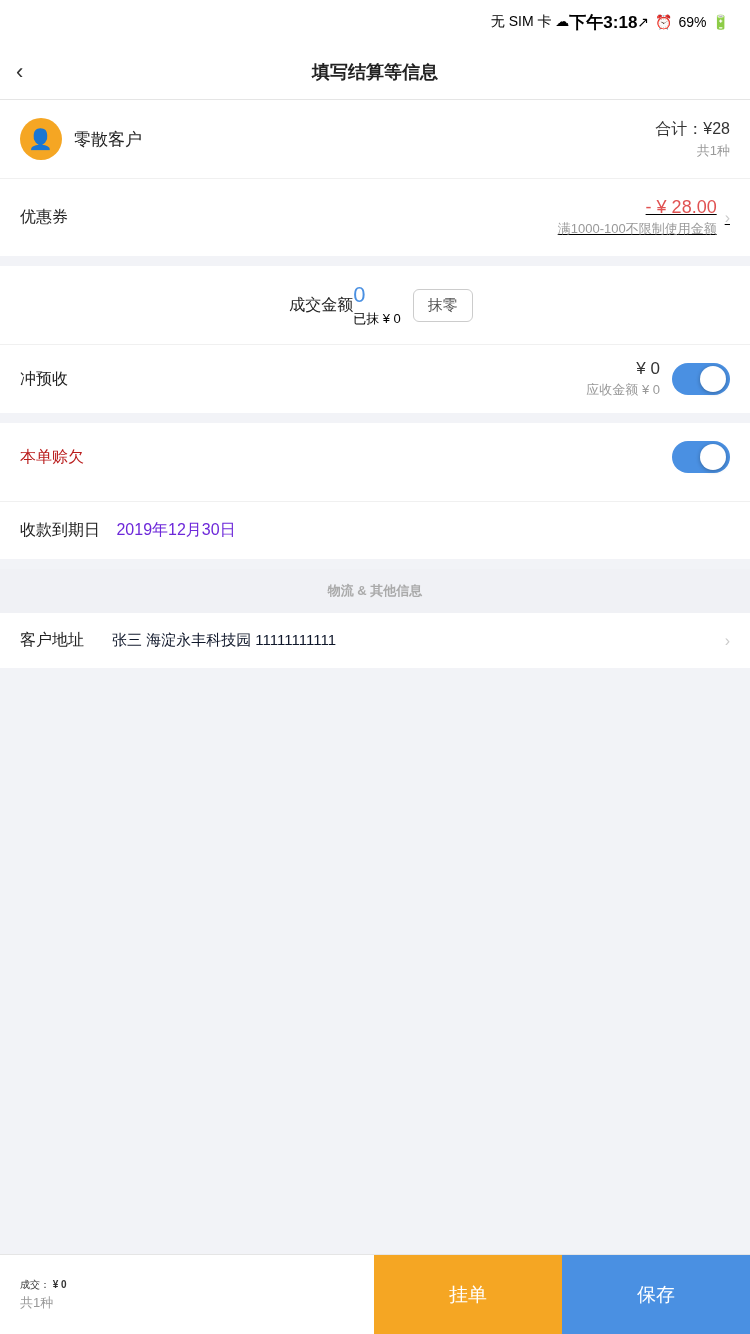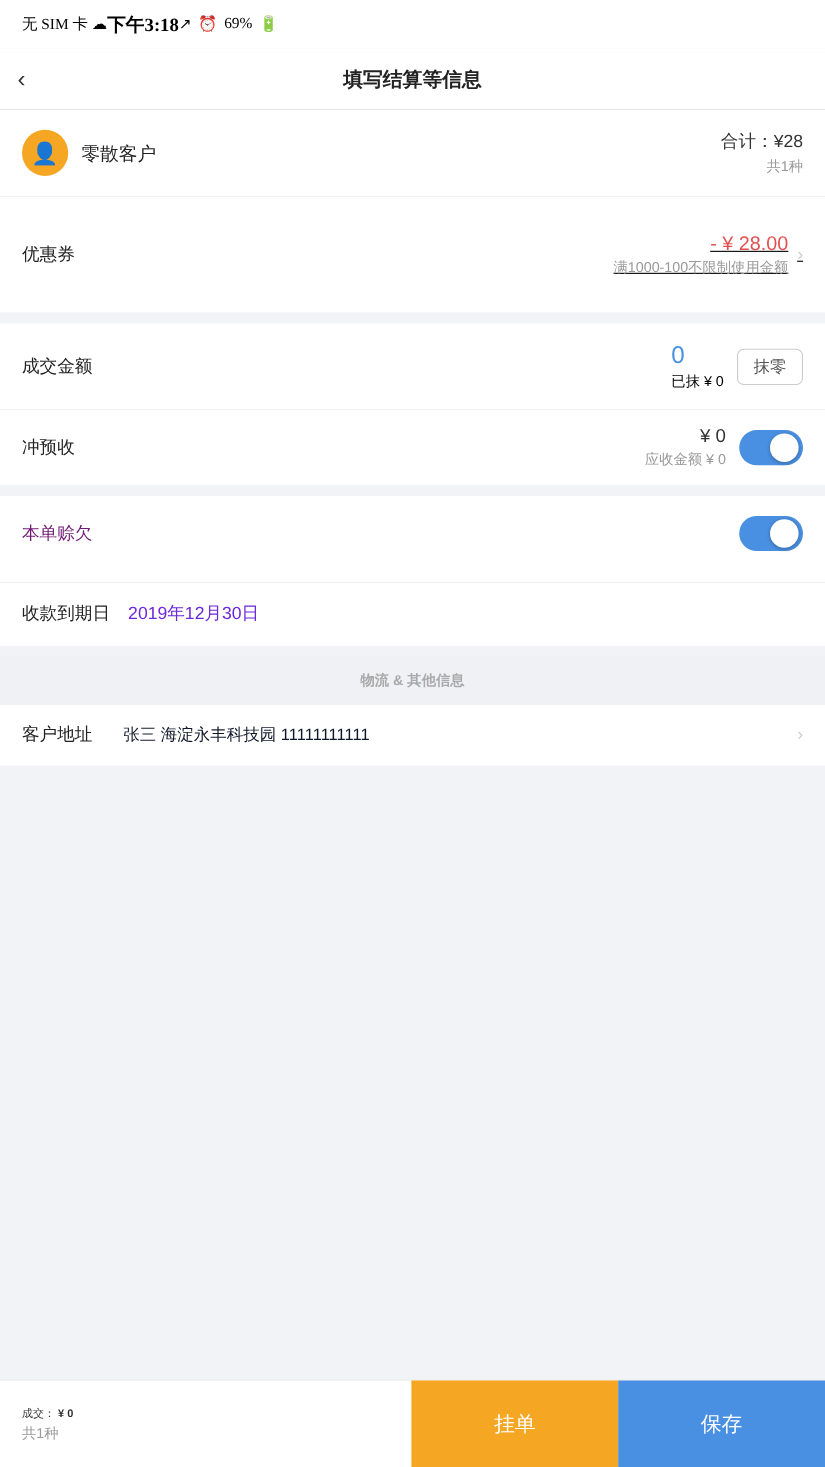--- a/index.html
+++ b/index.html
@@ -12,25 +12,24 @@
       position: relative;
       overflow-x: hidden;
     }
 
     
     .status-bar {
       background: #fff;
       height: 44px;
       display: flex;
       align-items: center;
-      justify-content: flex-start;
+      justify-content: flex-end;
       padding: 0 20px;
       font-size: 15px;
       font-weight: 500;
-      font-family: Liberation Serif, serif;
     }
     .status-left { display: flex; align-items: center; gap: 8px; font-size: 14px; }
     .status-center { font-size: 17px; font-weight: 600; }
     .status-right { display: flex; align-items: center; gap: 6px; font-size: 14px; }
 
     
     .nav-bar {
       background: #fff;
       height: 56px;
       display: flex;
@@ -76,40 +75,41 @@
     .customer-name { font-size: 17px; color: #222; font-weight: 400; }
     .customer-right { text-align: right; }
     .total-amount { font-size: 16px; color: #333; }
     .total-count { font-size: 13px; color: #999; margin-top: 2px; }
 
     
     .coupon-row {
       display: flex;
       align-items: center;
       justify-content: space-between;
-      padding: 32px 20px;
+      padding: 18px 20px;
       border-top: 1px solid #f0f0f0;
       cursor: pointer;
     }
     .coupon-label { font-size: 16px; color: #222; }
     .coupon-value { font-size: 18px; color: #e05252; font-weight: 500; }
     .coupon-desc { font-size: 13px; color: #999; margin-top: 2px; text-align: right; }
     .coupon-right-col { text-align: right; }
     .chevron { font-size: 16px; color: #ccc; }
 
     
     .transaction-section {
       background: #fff;
       margin-bottom: 10px;
     }
     .tx-row {
       display: flex;
       align-items: center;
-      justify-content: space-between;
+      justify-content: center;
       padding: 16px 20px;
+      margin-left: 12px;
     }
     .tx-label { font-size: 16px; color: #222; }
     .tx-right { display: flex; align-items: center; gap: 12px; }
     .tx-value { font-size: 22px; color: #4a90e2; font-weight: 500; }
     .tx-sub { font-size: 13px; color: #000000; margin-top: 2px; text-align: right; }
     .round-btn {
       border: 1px solid #ccc;
       border-radius: 6px;
       padding: 6px 14px;
       font-size: 15px;
@@ -151,21 +151,21 @@
 
     
     .debt-section {
       background: #fff;
       margin-bottom: 10px;
       padding: 18px 20px;
       display: flex;
       align-items: center;
       justify-content: space-between;
     }
-    .debt-label { font-size: 16px; color: #701a75; }
+    .debt-label { font-size: 16px; color: #b91c1c; }
 
     
     .date-row {
       background: #fff;
       padding: 18px 20px;
       font-size: 16px;
       color: #222;
       border-top: 1px solid #f0f0f0;
     }
     .date-label { display: inline; margin-right: 12px; }

